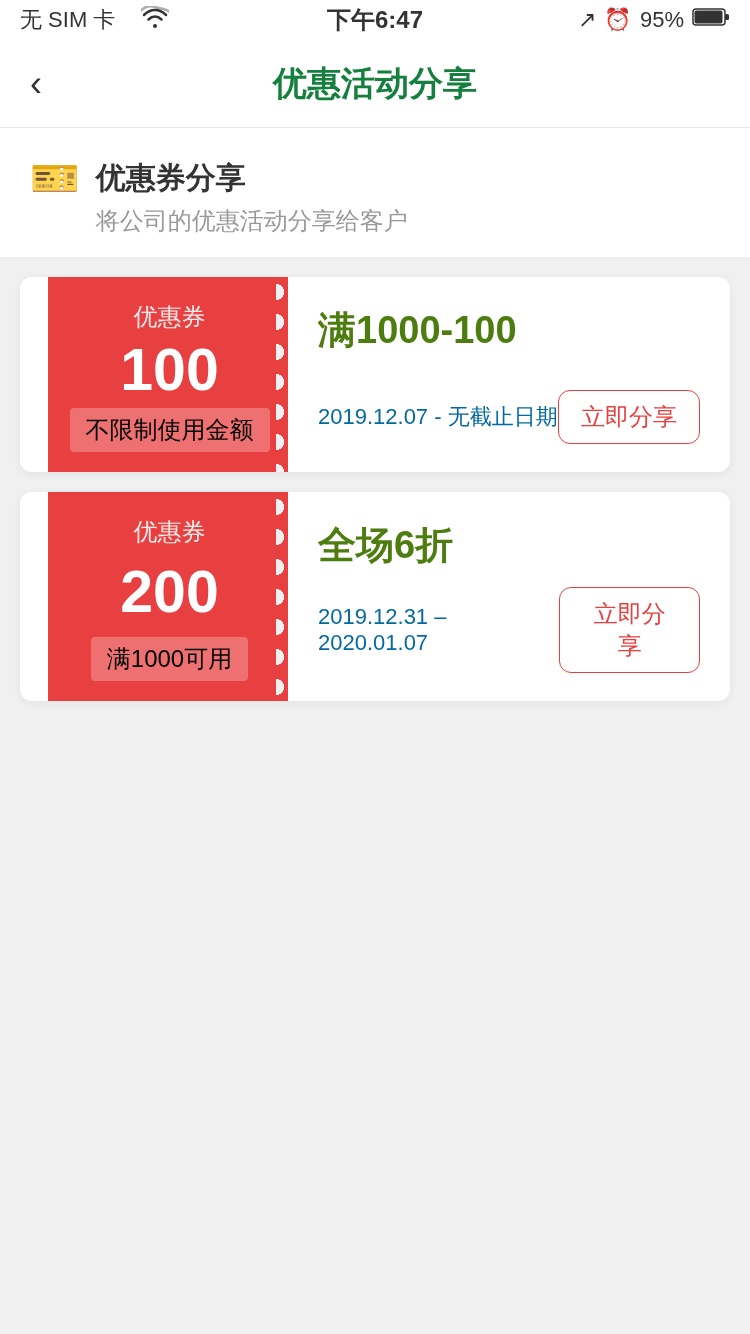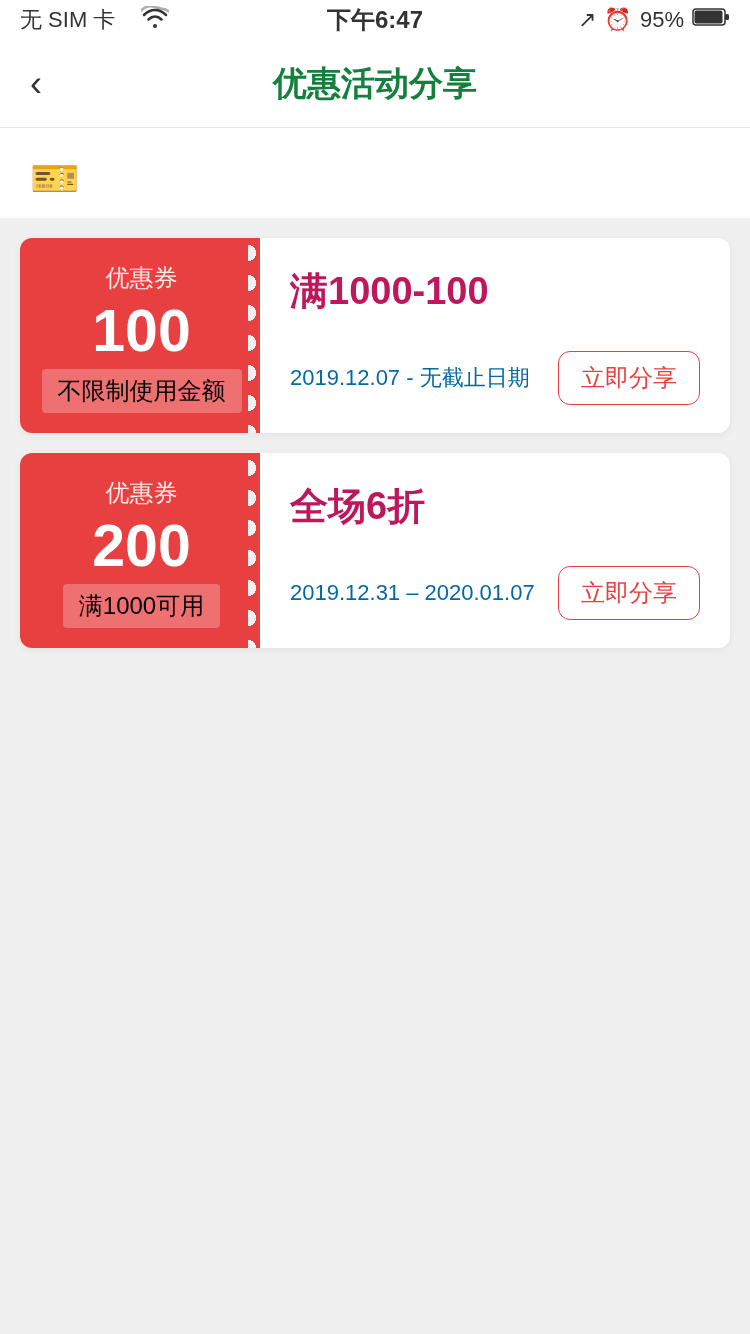--- a/index.html
+++ b/index.html
@@ -119,20 +119,21 @@
     .coupon-left {
       background: #e84040;
       width: 240px;
       flex-shrink: 0;
       display: flex;
       flex-direction: column;
       align-items: center;
       justify-content: space-between;
       padding: 24px 7px 20px 10px;
       position: relative;
+      margin-left: 28px;
     }
 
     
     .coupon-left::after {
       content: '';
       position: absolute;
       right: -12px;
       top: 0;
       bottom: 0;
       width: 24px;
@@ -166,21 +167,21 @@
     .coupon-right {
       flex: 1;
       padding: 28px 30px;
       display: flex;
       flex-direction: column;
       justify-content: space-between;
     }
     .coupon-name {
       font-size: 38px;
       font-weight: 700;
-      color: #be185d;
+      color: #4d7c0f;
     }
     .coupon-footer {
       display: flex;
       align-items: center;
       justify-content: space-between;
       margin-top: 16px;
     }
     .coupon-date {
       font-size: 22px;
       color: #0369a1;
@@ -234,20 +235,24 @@
   </div>
 </div>
 
 <div class="nav-bar">
   <span class="nav-back">‹</span>
   <span class="nav-title">优惠活动分享</span>
 </div>
 
 <div class="section-header">
   <span class="section-icon">🎫</span>
+  <div class="section-text">
+    <span class="section-title">优惠券分享</span>
+    <span class="section-subtitle">将公司的优惠活动分享给客户</span>
+  </div>
 </div>
 
 <div class="coupon-list" id="coupon-list">
 <div class="coupon-card">
       <div class="coupon-left">
         <span class="coupon-label">优惠券</span>
         <span class="coupon-value">100</span>
         <span class="coupon-condition">不限制使用金额</span>
       </div>
       <div class="coupon-right">

